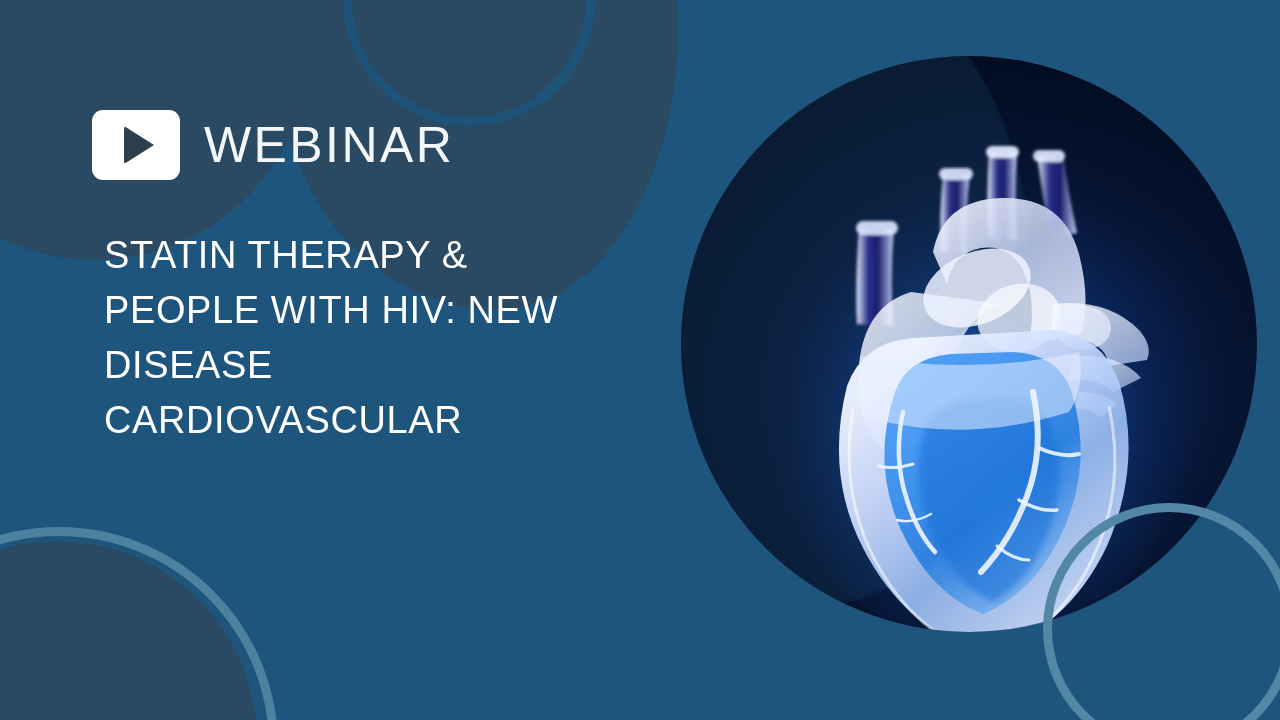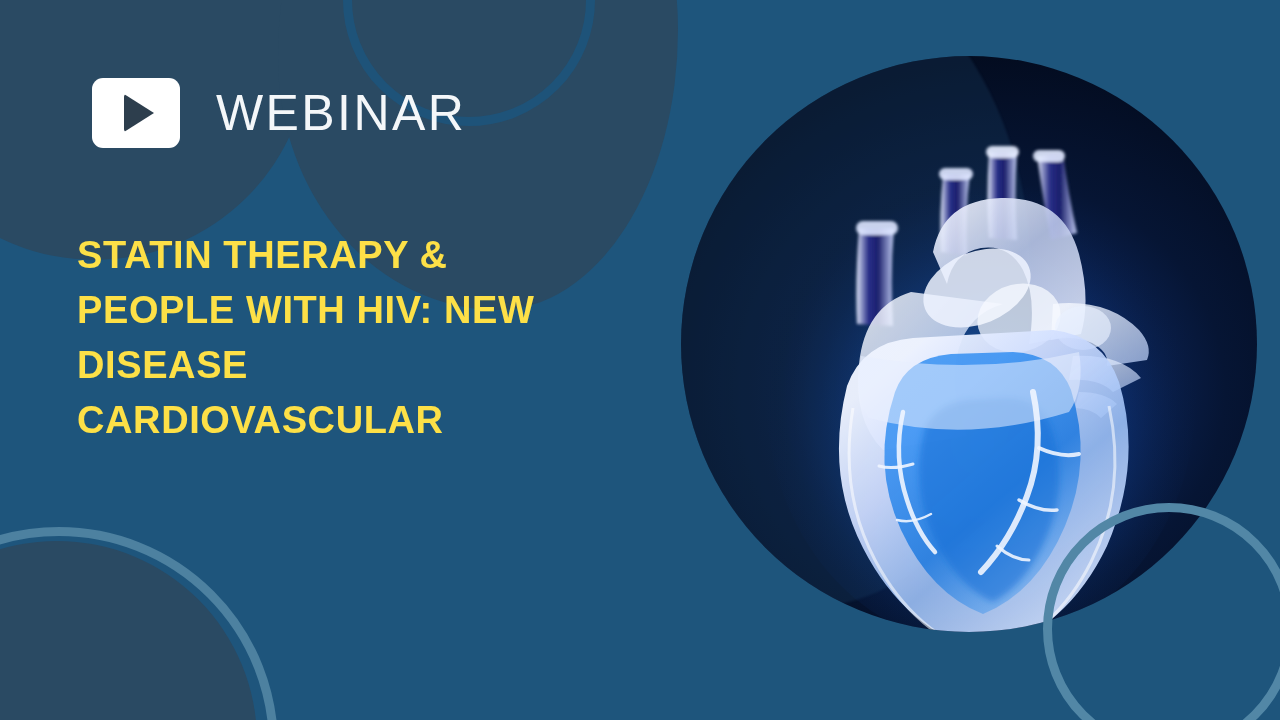--- a/index.html
+++ b/index.html
@@ -77,22 +77,22 @@
     position:absolute; left:-120px; top:-110px;
     width:470px; height:660px;
     background:rgba(30,70,104,.28);
     border-radius:50% 54% 48% 50% / 48% 52% 50% 52%;
     filter:blur(1px);
   }
   .heart-disc svg { position:absolute; inset:0; width:100%; height:100%; }
 
   
   .logo-row {
-    position:absolute; left:92px; top:78px;
-    display:flex; align-items:center; gap:36px;
+    position:absolute; left:92px; top:110px;
+    display:flex; align-items:center; gap:24px;
     z-index:10;
   }
   .play-box {
     width:88px; height:70px;
     background:#ffffff;
     border-radius:11px;
     display:flex; align-items:center; justify-content:center;
   }
   .play-tri {
     width:0; height:0;
@@ -105,26 +105,26 @@
   .logo-word {
     color:#f4f7f9;
     font-size:50px;
     font-weight:300;
     letter-spacing:2.4px;
     line-height:1;
   }
 
   
   .title {
-    position:absolute; left:77px; top:228px;
+    position:absolute; left:104px; top:228px;
     width:580px;
     z-index:10;
-    color:#fde047;
+    color:#ffffff;
     font-size:38px;
-    font-weight:bold;
+    font-weight:normal;
     letter-spacing:.6px;
     line-height:55px;
     text-transform:uppercase;
   }
   .title .tline { display:block; white-space:nowrap; }
 </style>
 </head>
 <body>
 
 <div id="stage">

